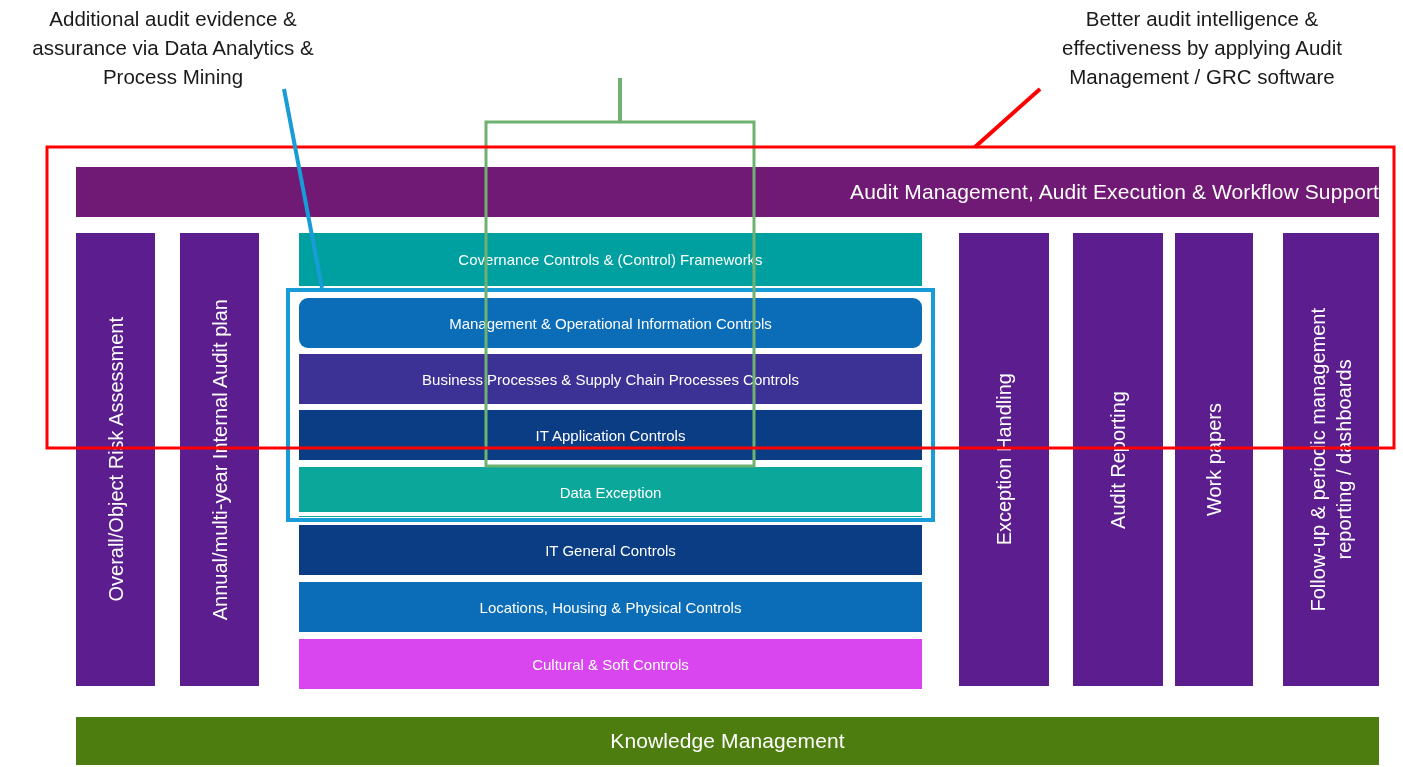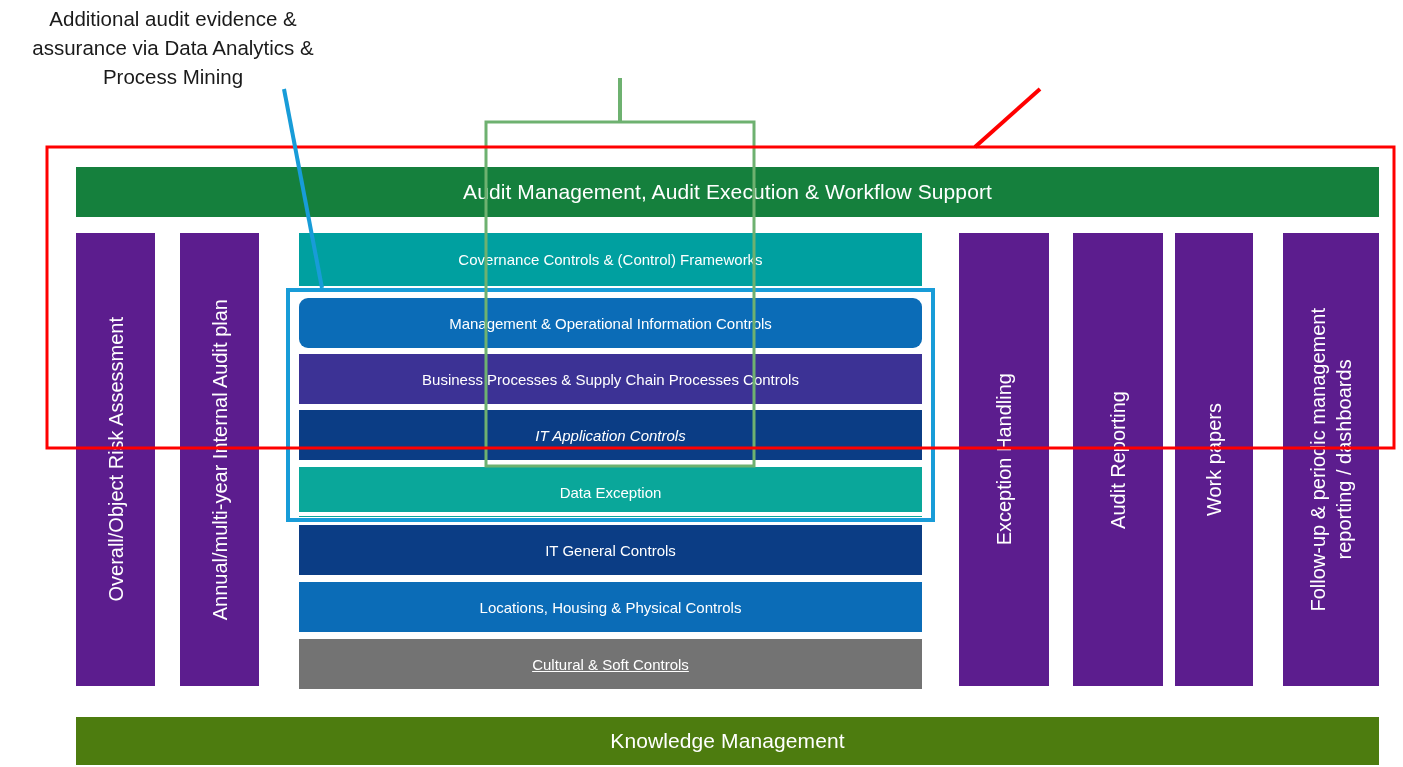--- a/index.html
+++ b/index.html
@@ -124,22 +124,25 @@
 </head>
 <body>
 
 <div id="stage">
 
   <div class="callout" id="callout-analytics">Additional audit evidence &amp;
 assurance via Data Analytics &amp;
 Process Mining</div>
 
 
-
-  <div class="hbar" id="bar-audit-mgmt" style="background: #15803d;">
+  <div class="callout" id="callout-grc">Better audit intelligence &amp;
+effectiveness by applying Audit
+Management / GRC software</div>
+
+  <div class="hbar" id="bar-audit-mgmt" style="background: #701a75; justify-content: flex-end;">
     <span>Audit Management, Audit Execution &amp; Workflow Support</span>
   </div>
 
   <div class="vcol" id="vcol-0" style="background: rgb(92, 29, 142);">
     <span class="vtext">Overall/Object Risk Assessment</span>
   </div>
 
   <div class="vcol" id="vcol-1" style="background: rgb(92, 29, 142);">
     <span class="vtext">Annual/multi-year Internal Audit plan</span>
   </div>
@@ -163,33 +166,33 @@
 
   <div class="cbar" style="top: 233px; height: 53px; background: rgb(0, 160, 160);">
       <span>Covernance Controls &amp; (Control) Frameworks</span>
     </div>
     <div class="cbar" style="top: 298px; height: 50px; background: rgb(11, 108, 183); border-radius: 9px;">
       <span>Management &amp; Operational Information Controls</span>
     </div>
     <div class="cbar" style="top: 354px; height: 50px; background: rgb(60, 50, 149);">
       <span>Business Processes &amp; Supply Chain Processes Controls</span>
     </div>
-    <div class="cbar" style="top: 410px; height: 50px; background: rgb(11, 61, 133); font-style: italic;">
+    <div class="cbar" style="top: 410px; height: 50px; background: rgb(11, 61, 133);">
       <span>IT Application Controls</span>
     </div>
     <div class="cbar" style="top: 467px; height: 50px; background: rgb(10, 167, 154);">
       <span>Data Exception</span>
     </div>
     <div class="cbar" style="top: 525px; height: 50px; background: rgb(11, 61, 133);">
       <span>IT General Controls</span>
     </div>
     <div class="cbar" style="top: 582px; height: 50px; background: rgb(11, 108, 183); text-align: center;">
       <span>Locations, Housing &amp; Physical Controls</span>
     </div>
-    <div class="cbar" style="top: 639px; height: 50px; background: #737373; text-decoration: underline;">
+    <div class="cbar" style="top: 639px; height: 50px; background: #d946ef;">
       <span>Cultural &amp; Soft Controls</span>
     </div>
     <div id="control-stack"></div>
 
   <div id="blue-frame"></div>
   <div id="blue-frame-inner"></div>
 
   <div class="hbar" id="bar-knowledge" style="background: #4d7c0f;">
     <span>Knowledge Management</span>
   </div>

